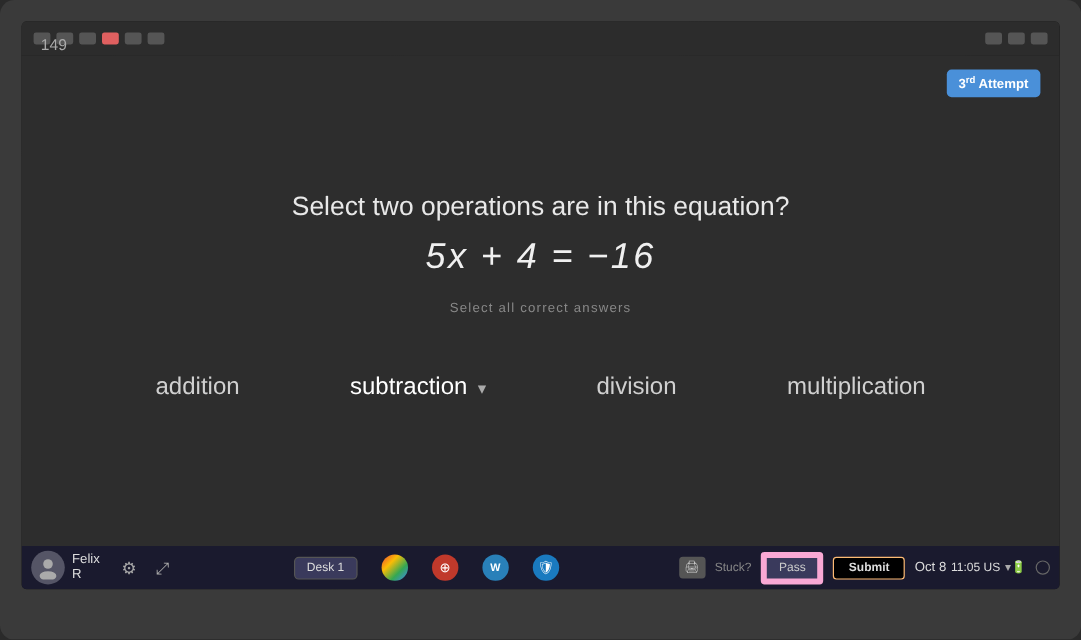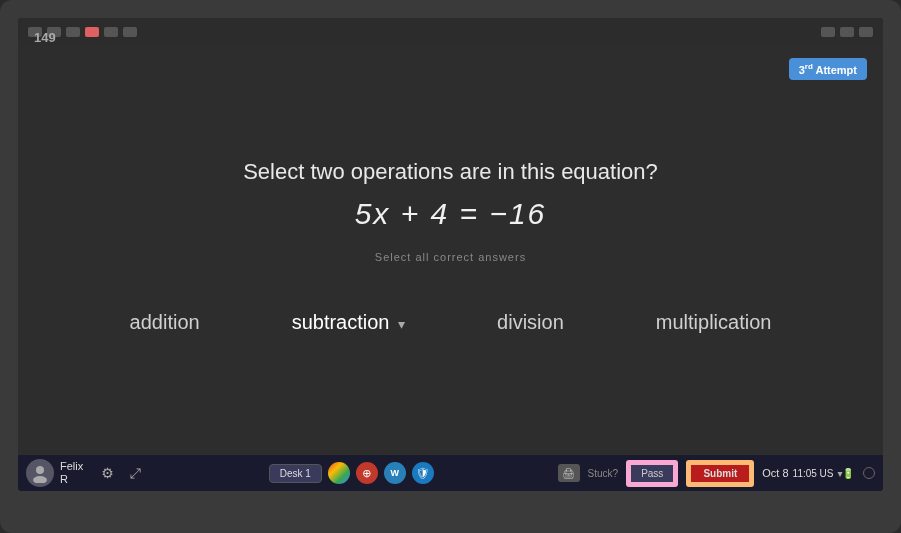--- a/index.html
+++ b/index.html
@@ -104,21 +104,20 @@
       font-size: 8px;
     }
 
     
     .score-number {
       position: absolute;
       top: 12px;
       left: 16px;
       color: #aaa;
       font-size: 13px;
-      font-weight: bold;
     }
 
     
     .question-area {
       text-align: center;
       margin-bottom: 20px;
     }
 
     .question-text {
       color: #e8e8e8;
@@ -226,21 +225,21 @@
     .taskbar-icon-btn {
       color: #aaa;
       font-size: 14px;
       cursor: pointer;
       padding: 2px 4px;
     }
 
     .taskbar-center {
       display: flex;
       align-items: center;
-      gap: 6px;
+      gap: 20px;
     }
 
     .desk-btn {
       background: #3a3a5c;
       color: #ddd;
       font-size: 10px;
       padding: 3px 10px;
       border-radius: 4px;
       border: 1px solid #555;
       cursor: pointer;
@@ -272,26 +271,26 @@
       background: #3a3a5c;
       color: #ccc;
       font-size: 10px;
       padding: 3px 10px;
       border-radius: 3px;
       border: 5px solid #f9a8d4;
       cursor: pointer;
     }
 
     .submit-btn {
-      background: #b91c1c;
+      background: #000000;
       color: #ddd;
       font-size: 10px;
       padding: 3px 12px;
       border-radius: 3px;
-      border: 5px solid #fdba74;
+      border: 1px solid #fdba74;
       cursor: pointer;
       font-weight: 600;
     }
 
     .stuck-label {
       color: #888;
       font-size: 10px;
     }
 
     .time-display {

